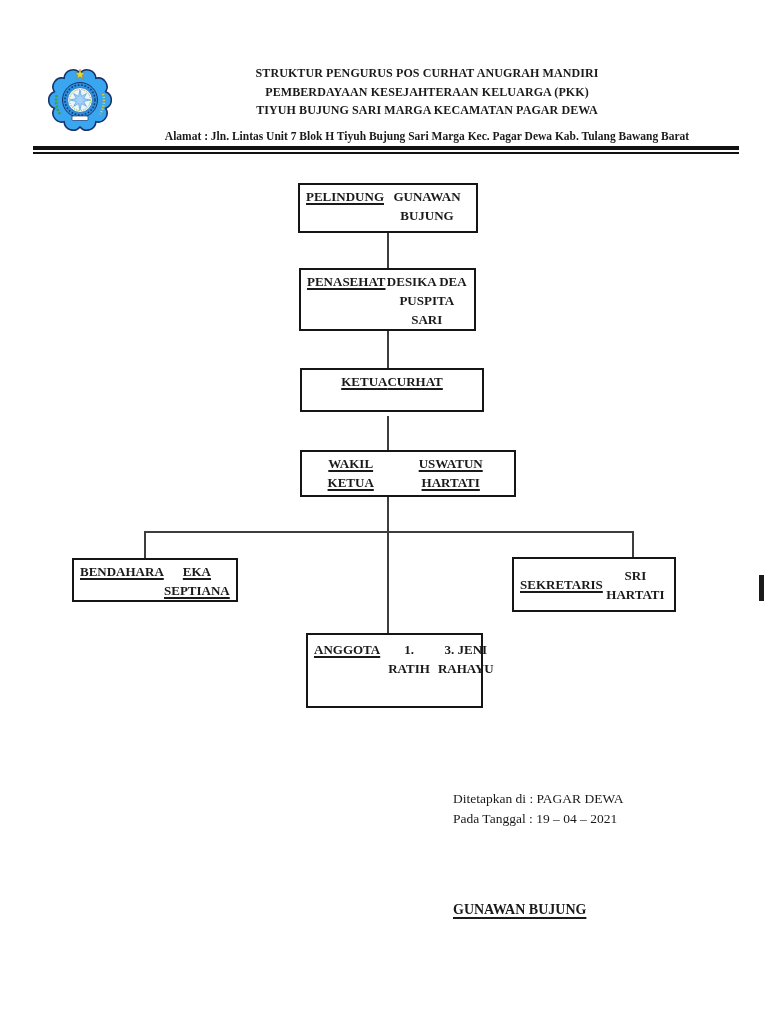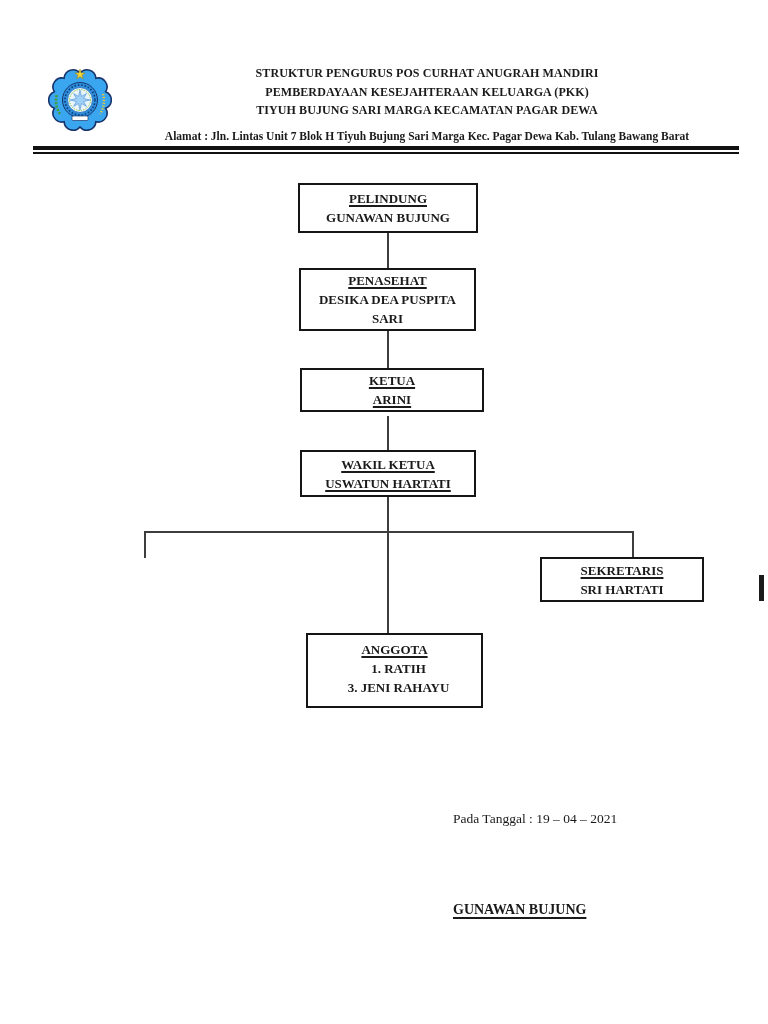--- a/index.html
+++ b/index.html
@@ -32,31 +32,31 @@
     position: absolute; left: 33px; top: 146px; width: 706px; height: 8px;
   }
   .divider .thick { height: 4px; background: #111; }
   .divider .gap   { height: 2px; background: #fff; }
   .divider .thin  { height: 2px; background: #111; }
 
   
   .obox {
     position: absolute; background: #fff;
     border: 2px solid #151515;
-    display: flex; flex-direction: column; justify-content: center;
+    display: flex; flex-direction: row; justify-content: center;
     text-align: center; font-weight: bold; font-size: 13px; line-height: 19px;
     padding: 2px 6px;
   }
   .u { text-decoration: underline; text-decoration-thickness: 1.5px; text-underline-offset: 2px; }
   .b-pelindung  { left: 298px; top: 183px; width: 180px; height: 50px; }
   .b-penasehat  { left: 299px; top: 268px; width: 177px; height: 63px; }
   .b-ketua      { left: 300px; top: 368px; width: 184px; height: 44px; }
-  .b-wakil      { left: 300px; top: 450px; width: 176px; height: 47px; }
+  .b-wakil      { left: 300px; top: 450px; width: 216px; height: 47px; }
   .b-bendahara  { left: 72px;  top: 558px; width: 166px; height: 44px; }
-  .b-sekretaris { left: 540px; top: 557px; width: 164px; height: 45px; }
+  .b-sekretaris { left: 512px; top: 557px; width: 164px; height: 55px; align-items: center; }
   .b-anggota    { left: 306px; top: 633px; width: 177px; height: 75px; justify-content: flex-start; padding-top: 5px; }
   .b-anggota .member { text-align: center; padding-left: 8px; }
 
   
   .vline, .hline { position: absolute; background: #3d3d3d; }
   .vline { width: 2px; }
   .hline { height: 2px; }
   .c1 { left: 387px; top: 233px; height: 35px; }
   .c2 { left: 387px; top: 331px; height: 37px; }
   .c3 { left: 387px; top: 416px; height: 34px; }
@@ -133,37 +133,42 @@
     <div>GUNAWAN BUJUNG</div>
   </div>
 
   <div class="obox b-penasehat">
     <div class="u">PENASEHAT</div>
     <div>DESIKA DEA PUSPITA SARI</div>
   </div>
 
   <div class="obox b-ketua">
     <div class="u">KETUA</div>
-    <div class="u">ARINI</div>
+    <div class="u">CURHAT</div>
   </div>
 
   <div class="obox b-wakil">
     <div class="u">WAKIL KETUA</div>
     <div class="u">USWATUN HARTATI</div>
   </div>
 
+  <div class="obox b-bendahara">
+    <div class="u">BENDAHARA</div>
+    <div class="u">EKA SEPTIANA</div>
+  </div>
 
   <div class="obox b-sekretaris">
     <div class="u">SEKRETARIS</div>
     <div>SRI HARTATI</div>
   </div>
 
   <div class="obox b-anggota">
     <div class="u">ANGGOTA</div>
     <div class="member">1. RATIH</div>
     <div class="member">3. JENI RAHAYU</div>
   </div>
 
+  <div class="footer-place">Ditetapkan di : PAGAR DEWA</div>
   <div class="footer-date">Pada Tanggal : 19 – 04 – 2021</div>
   <div class="footer-sign">GUNAWAN BUJUNG</div>
 
   <div class="artifact"></div>
 </div>
 
 </body></html>

